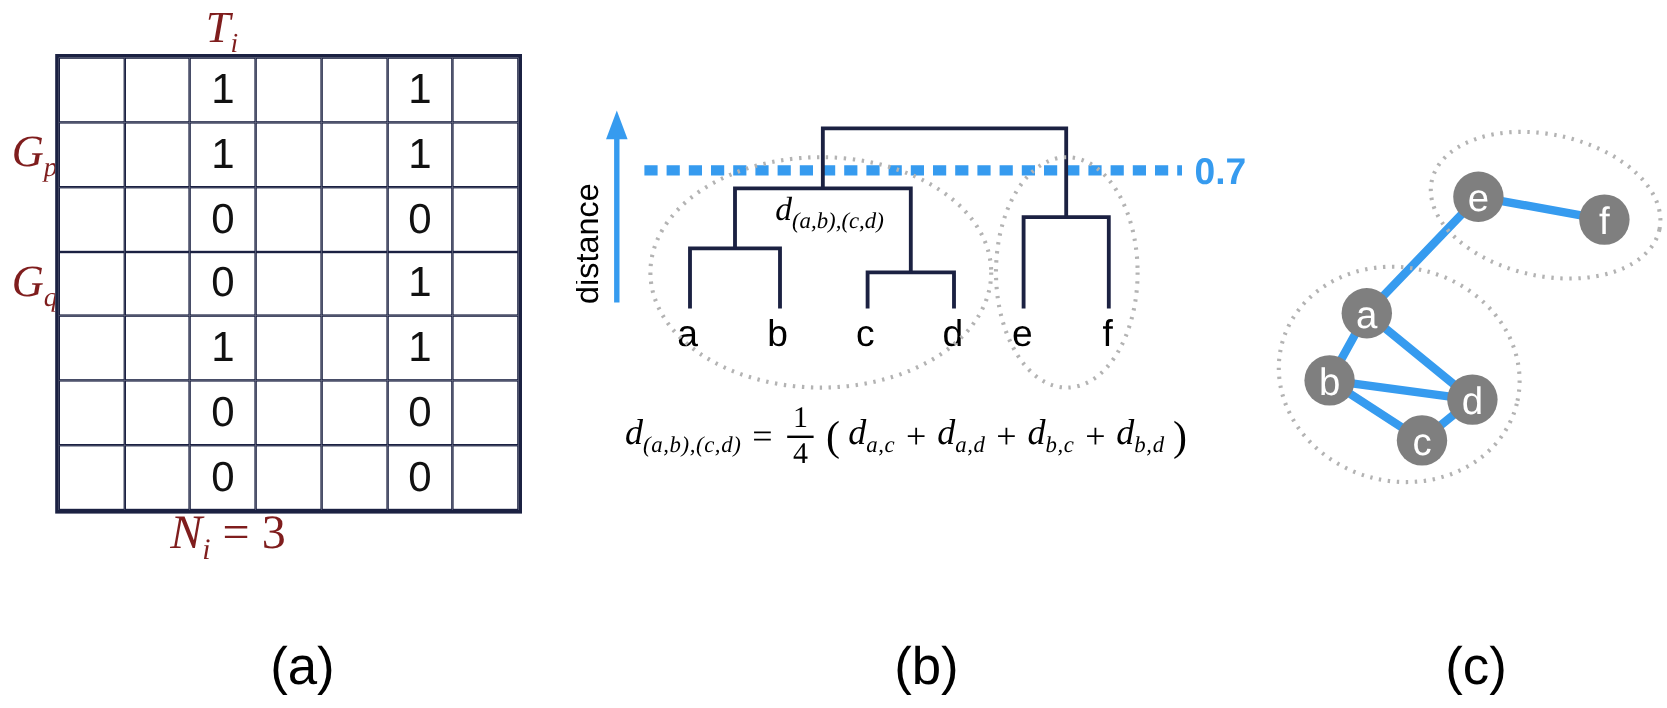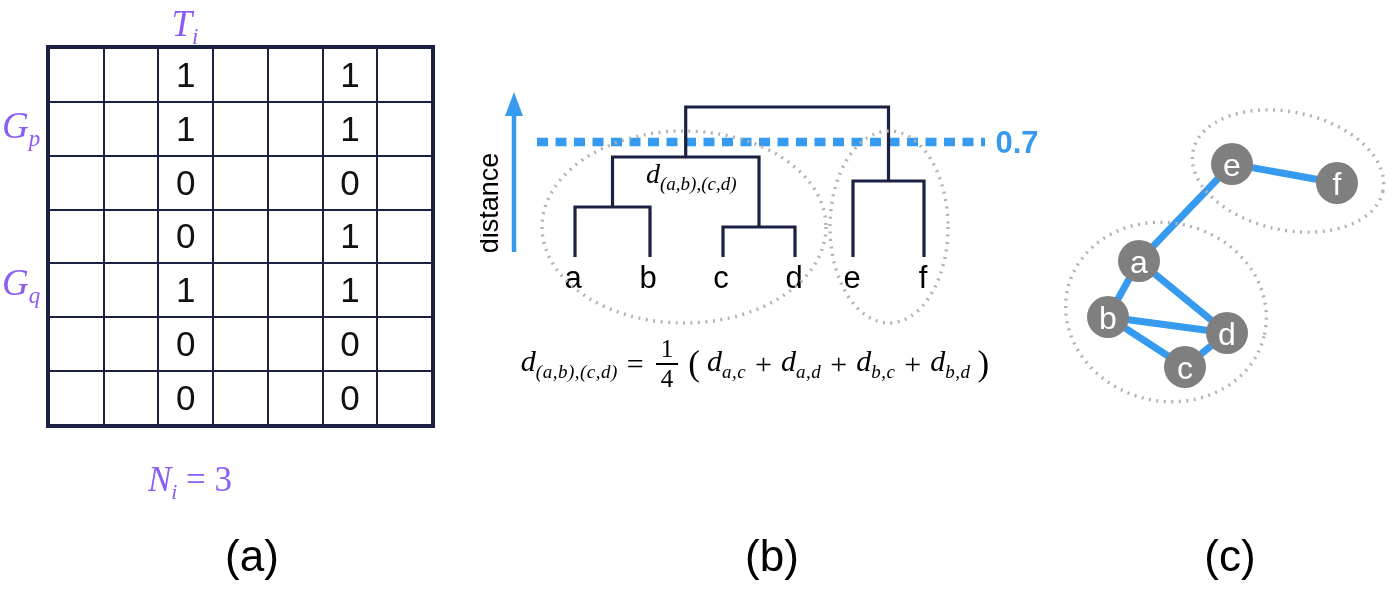--- a/index.html
+++ b/index.html
@@ -1,31 +1,31 @@
 <!DOCTYPE html>
 <html><head>
 <meta charset="utf-8">
 <style>
   html,body{margin:0;padding:0;background:#ffffff;}
   .figure{position:relative;width:1389px;height:590px;background:#ffffff;overflow:hidden;
           font-family:"Liberation Sans",sans-serif;}
   .abs{position:absolute;}
 
   
-  .math{font-family:"Liberation Serif",serif;font-style:italic;color:#8b5cf6;}
+  .math{font-family:"Liberation Serif",serif;font-style:italic;color:#7f1d1d;}
   .math sub{font-size:0.62em;font-style:italic;}
   .math .up{font-style:normal;}
   .colhead{top:2px;width:80px;text-align:center;font-size:37px;}
-  .rowlab{width:46px;text-align:center;font-size:37px;display:flex;align-items:center;justify-content:flex-start;height:55px;}
+  .rowlab{width:46px;text-align:center;font-size:37px;display:flex;align-items:center;justify-content:flex-end;height:55px;}
   .matrix{left:46px;top:45px;width:389px;height:383px;display:grid;
           grid-template-columns:repeat(7,1fr);grid-template-rows:repeat(7,1fr);
           border:3px solid #1b2142;box-sizing:border-box;background:#fff;}
   .matrix .cell{border:1.6px solid #1b2142;display:flex;align-items:center;justify-content:center;
           font-size:35px;color:#111;font-family:"Liberation Sans",sans-serif;}
-  .caption{top:460px;width:180px;text-align:center;font-size:35px;}
+  .caption{top:420px;width:180px;text-align:center;font-size:40px;}
   .panel-label{top:531px;width:120px;text-align:center;font-size:44px;color:#000;
           font-family:"Liberation Sans",sans-serif;}
 
   
   .formula{left:505px;top:336px;width:500px;display:flex;align-items:center;justify-content:center;
            gap:7px;font-family:"Liberation Serif",serif;font-size:30px;color:#000;}
   .formula .mi{font-style:italic;}
   .formula .mi sub{font-size:19px;font-style:italic;letter-spacing:0.5px;}
   .formula .mo{font-style:normal;padding:0 2px;}
   .formula .paren{font-size:35px;font-style:normal;}
@@ -37,21 +37,21 @@
 </head>
 <body>
 
 <div class="figure">
 
   <div class="abs math colhead" style="left:145px;"><span>T</span><sub>i</sub></div>
 
   <div class="abs math rowlab" style="left:2px;top:101px;">
       <span><span>G</span><sub>p</sub></span>
     </div>
-  <div class="abs math rowlab" style="left:2px;top:210px;margin-top:48px;">
+  <div class="abs math rowlab" style="left:2px;top:210px;">
       <span><span>G</span><sub>q</sub></span>
     </div>
 
   <div class="abs matrix">
       <div class="cell"></div>
       <div class="cell"></div>
       <div class="cell">1</div>
       <div class="cell"></div>
       <div class="cell"></div>
       <div class="cell">1</div>

